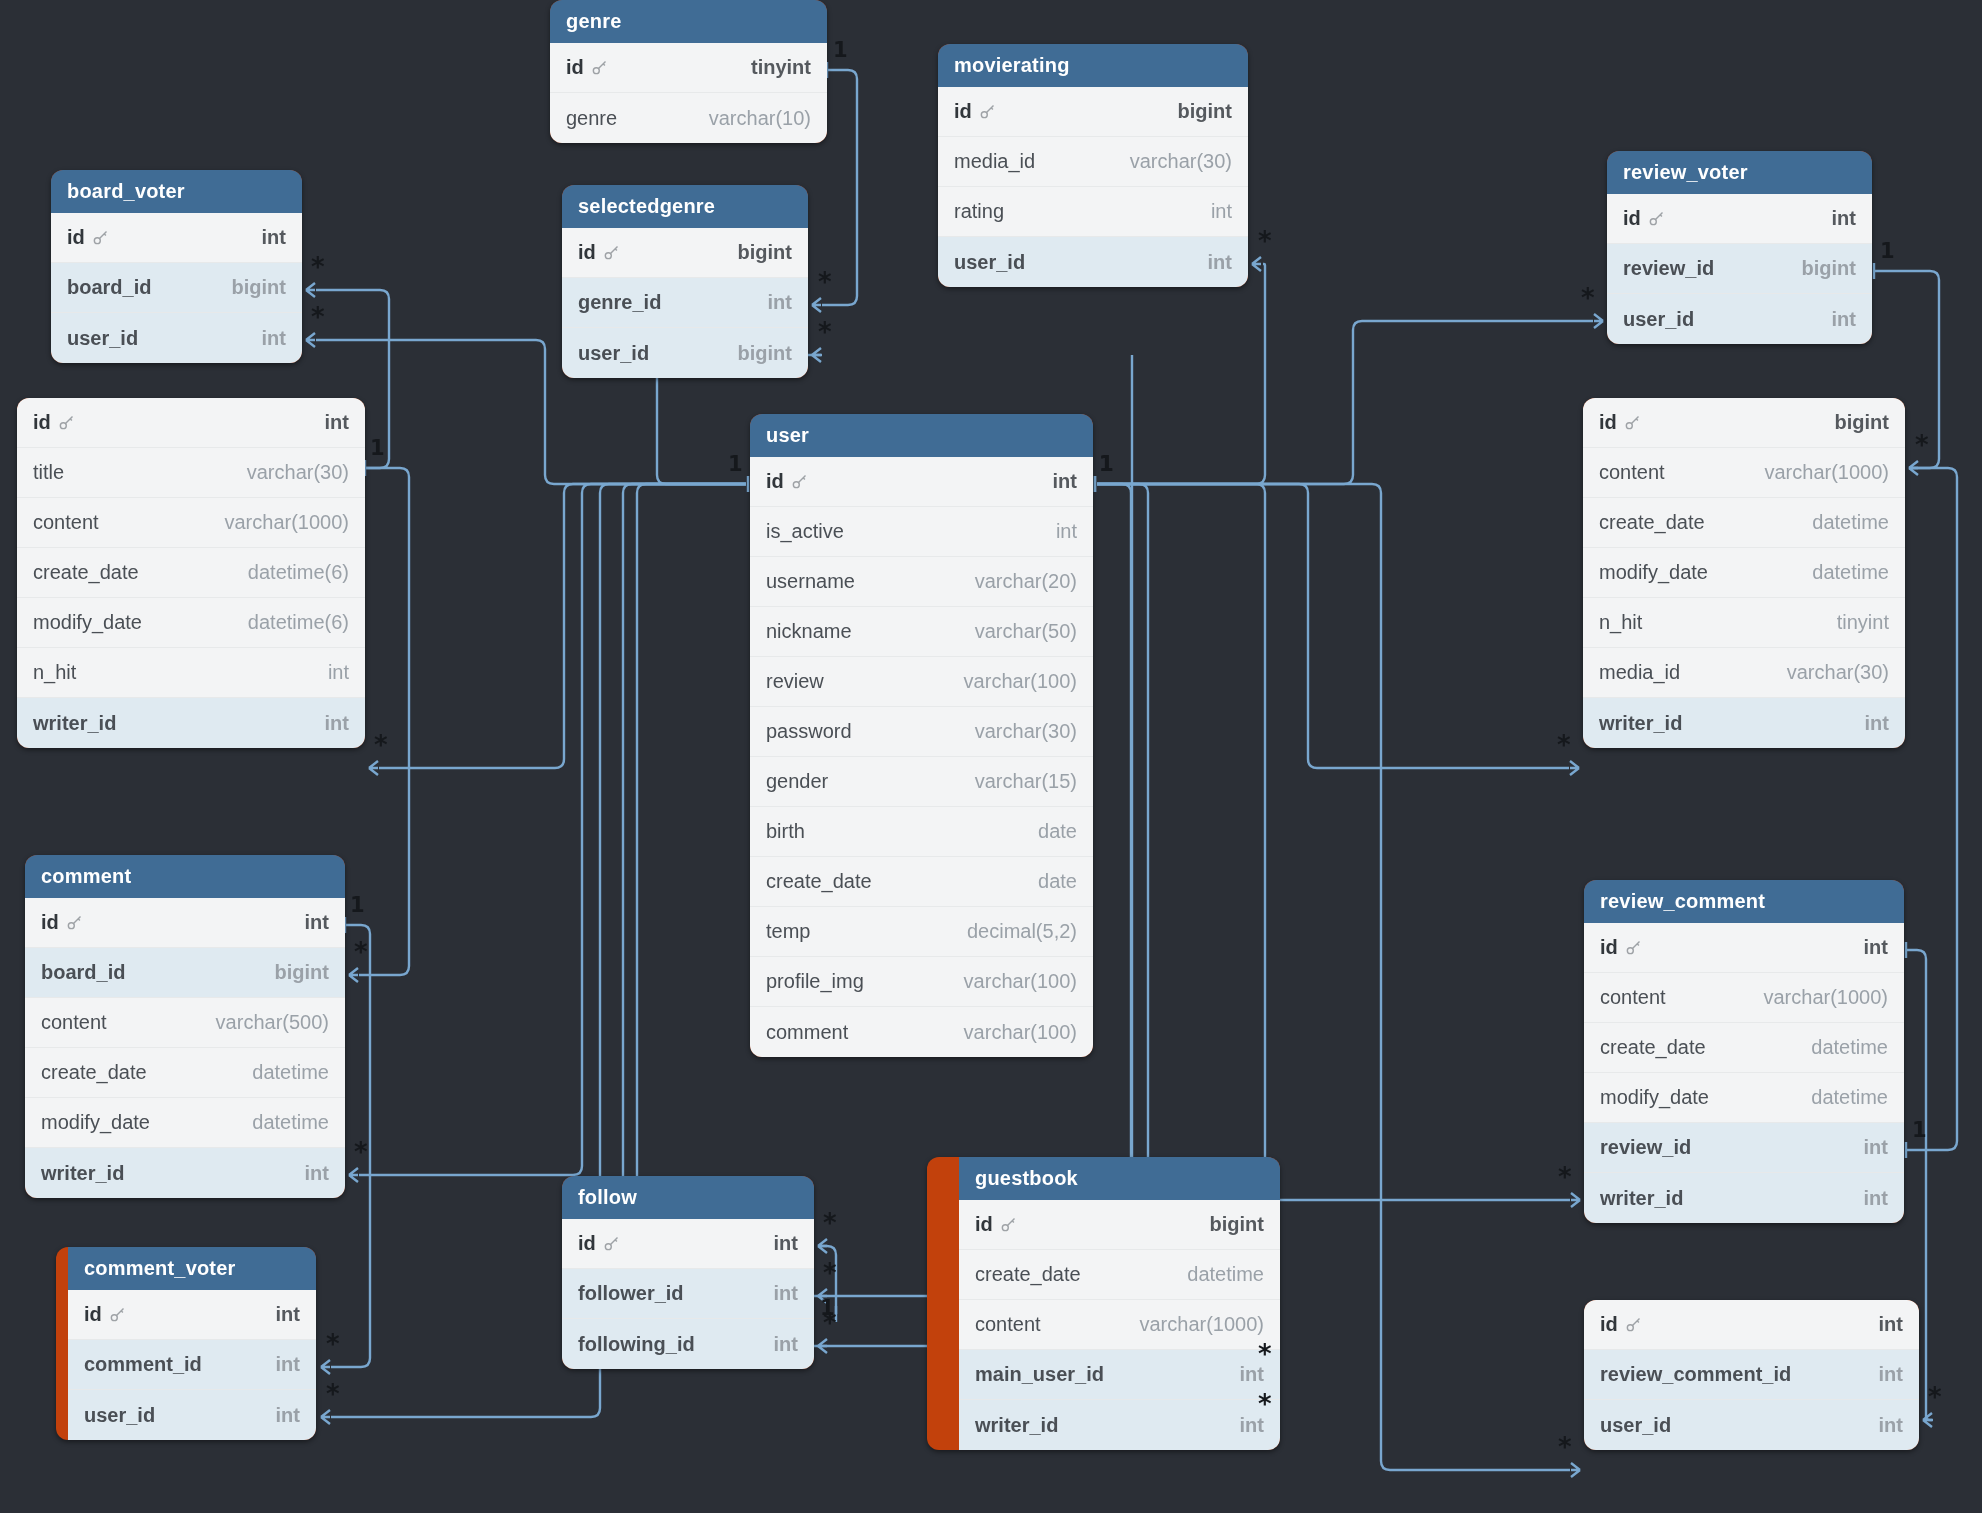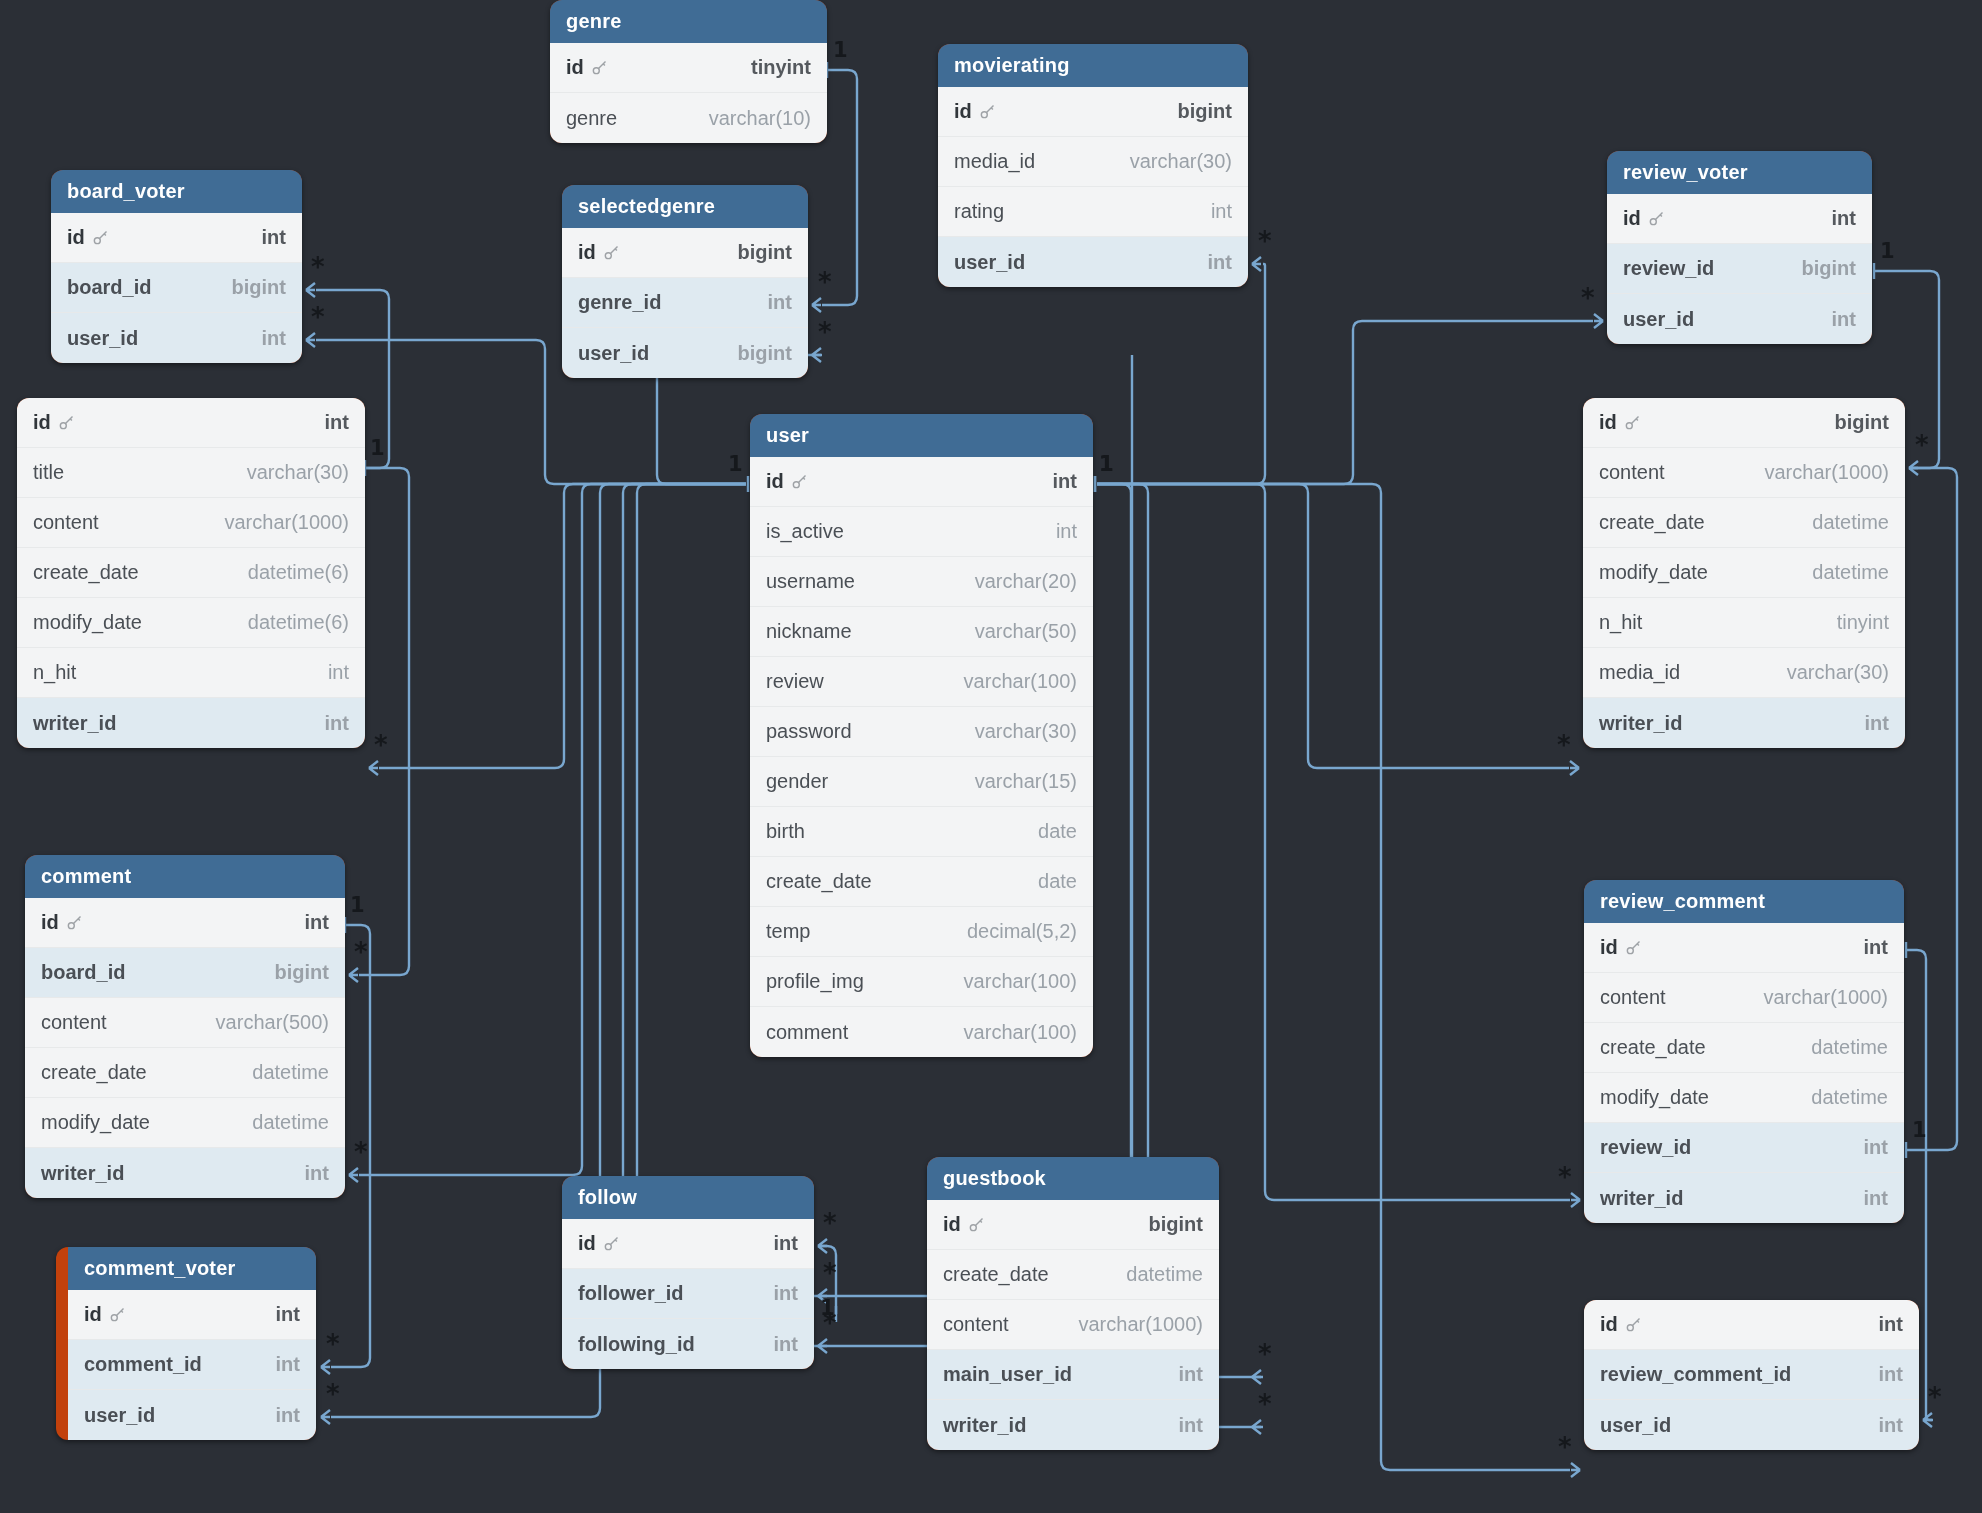--- a/index.html
+++ b/index.html
@@ -592,21 +592,21 @@
           </span>
           <span class="ty">int</span>
         </div>
         <div class="row fk">
           <span class="nm">
             <span>following_id</span>
           </span>
           <span class="ty">int</span>
         </div>
       </div>
-      <div class="tbl" style="left: 927px; top: 1157px; width: 292px;">
+      <div class="tbl" style="left: 927px; top: 1157px; width: 321px; padding-left: 32px;">
         <div class="hdr">guestbook</div>
         <div class="row pk">
           <span class="nm">
             <span>id</span>
             <span class="keyic">
               <svg viewBox="0 0 24 24" width="17" height="17">
                 <g fill="none" stroke="#6b7076" stroke-width="2">
                   <circle cx="7.5" cy="16.5" r="4.2"></circle>
                   <path d="M10.6 13.4 L20.5 3.5"></path>
                   <path d="M17.2 6.8 L19.6 9.2"></path>

